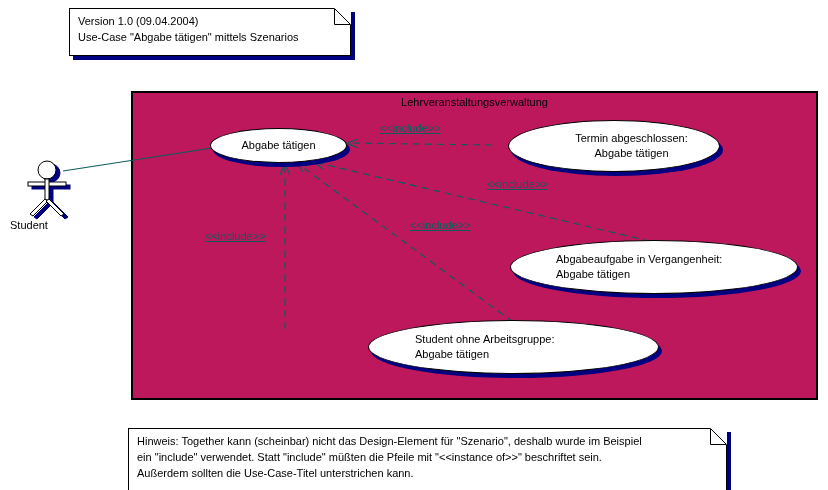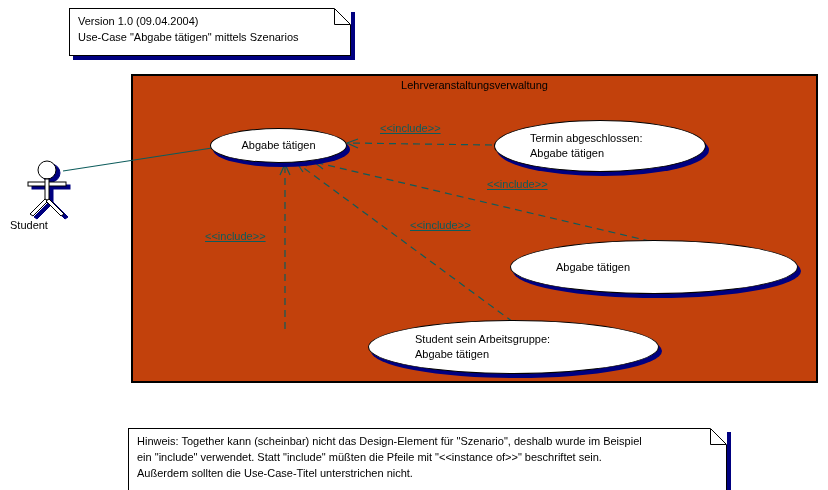--- a/index.html
+++ b/index.html
@@ -1,33 +1,33 @@
 <!DOCTYPE html>
 <html><head>
 <meta charset="utf-8">
 <style>
   html,body{margin:0;padding:0;background:#ffffff;}
   body{font-family:"Liberation Sans","DejaVu Sans",sans-serif;font-size:11px;color:#000;}
   #canvas{position:relative;width:828px;height:490px;background:#ffffff;overflow:hidden;}
 
   
-  .boundary{position:absolute;left:131px;top:74px;width:683px;height:305px;
-    background:#c2410c;border:2px solid #000;}
+  .boundary{position:absolute;left:131px;top:91px;width:683px;height:305px;
+    background:#be185d;border:2px solid #000;}
   .boundary-title{position:absolute;left:0;right:0;top:3px;text-align:center;}
 
   
   .links{position:absolute;left:0;top:0;width:828px;height:490px;pointer-events:none;}
 
   
   .uc{position:absolute;background:#fff;border:1px solid #000;border-radius:50%;
     box-shadow:3px 4px 0 #000080;display:flex;flex-direction:column;justify-content:center;
     line-height:15px;}
   .uc.center{align-items:center;text-align:center;}
   .uc-main{left:210px;top:128px;width:135px;height:33px;}
-  .uc-termin{left:494px;top:120px;width:210px;height:50px;padding-left:0;}
+  .uc-termin{left:508px;top:120px;width:210px;height:50px;padding-left:0;text-align:center;}
   .uc-termin .uc-text{padding-left:35px;}
   .uc-vergangenheit{left:510px;top:240px;width:286px;height:52px;}
   .uc-vergangenheit .uc-text{padding-left:45px;}
   .uc-erfolgreich{left:122px;top:327px;width:231px;height:30px;}
   .uc-student{left:368px;top:320px;width:289px;height:52px;}
   .uc-student .uc-text{padding-left:46px;}
 
   
   .inc{position:absolute;color:#0d5c5c;white-space:nowrap;text-decoration:underline;}
   .inc-termin{left:380px;top:122px;}
@@ -96,26 +96,27 @@
   <div class="uc uc-main center">
     <span class="uc-text">Abgabe tätigen</span>
   </div>
 
   <div class="uc uc-termin">
     <span class="uc-text">Termin abgeschlossen:</span>
     <span class="uc-text">Abgabe tätigen</span>
   </div>
 
   <div class="uc uc-vergangenheit">
+    <span class="uc-text">Abgabeaufgabe in Vergangenheit:</span>
     <span class="uc-text">Abgabe tätigen</span>
   </div>
 
 
   <div class="uc uc-student">
-    <span class="uc-text">Student sein Arbeitsgruppe:</span>
+    <span class="uc-text">Student ohne Arbeitsgruppe:</span>
     <span class="uc-text">Abgabe tätigen</span>
   </div>
 
   <div class="inc inc-termin">&lt;&lt;include&gt;&gt;</div>
   <div class="inc inc-vergangenheit">&lt;&lt;include&gt;&gt;</div>
   <div class="inc inc-student">&lt;&lt;include&gt;&gt;</div>
   <div class="inc inc-erfolgreich">&lt;&lt;include&gt;&gt;</div>
 
   <div class="note note-top">
     <div>Version 1.0 (09.04.2004)</div>
@@ -123,21 +124,21 @@
     <div class="note-fold">
       <svg width="17" height="17">
           <path d="M0.5,0.5 L16.5,16.5 L0.5,16.5 Z" fill="#fff" stroke="#000"></path>
         </svg>
     </div>
   </div>
 
   <div class="note note-bottom">
     <div>Hinweis: Together kann (scheinbar) nicht das Design-Element für "Szenario", deshalb wurde im Beispiel</div>
     <div>ein "include" verwendet. Statt "include" müßten die Pfeile mit "&lt;&lt;instance of&gt;&gt;" beschriftet sein.</div>
-    <div>Außerdem sollten die Use-Case-Titel unterstrichen nicht.</div>
+    <div>Außerdem sollten die Use-Case-Titel unterstrichen kann.</div>
     <div class="note-fold">
       <svg width="17" height="17">
           <path d="M0.5,0.5 L16.5,16.5 L0.5,16.5 Z" fill="#fff" stroke="#000"></path>
         </svg>
     </div>
   </div>
 
 </div>
 
 </body></html>

